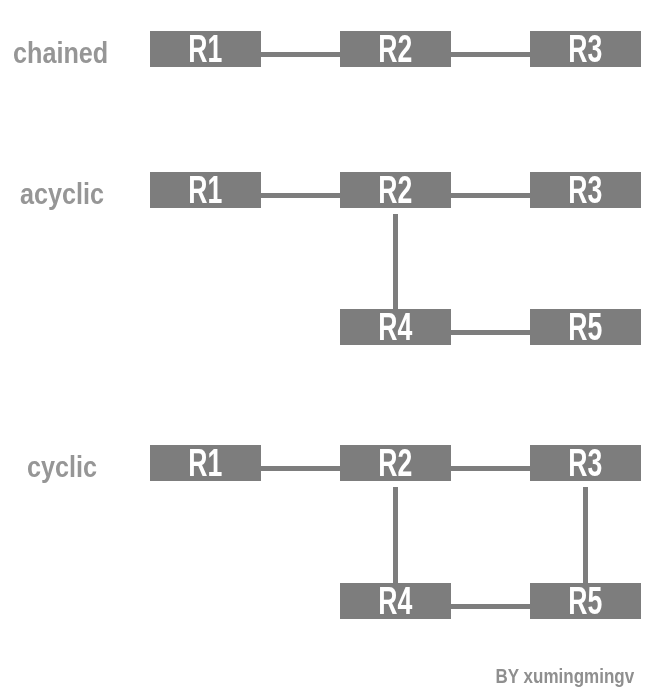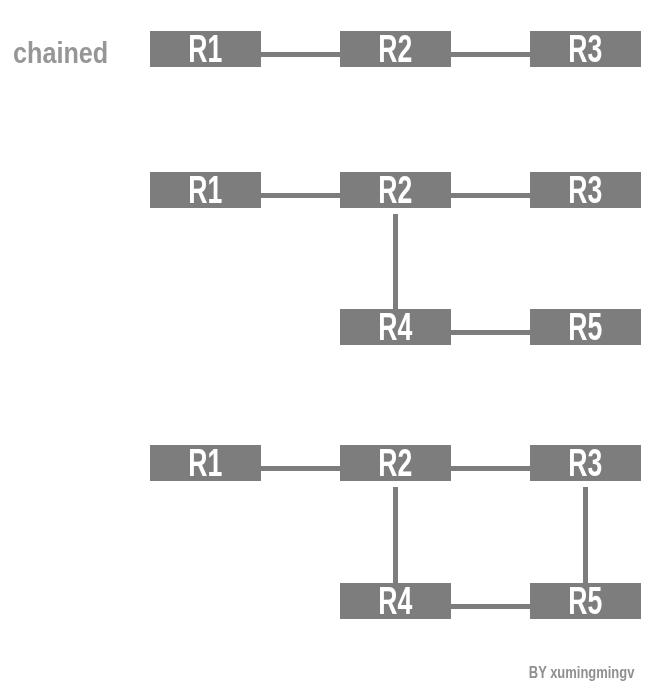--- a/index.html
+++ b/index.html
@@ -63,21 +63,21 @@
     position: absolute;
     width: 5px;
     background: var(--connector, #7d7d7d);
     z-index: 1;
   }
   
   .byline {
     position: absolute;
     right: 26px;
     top: 652px;
-    font-size: 16px;
+    font-size: 21px;
     font-weight: bold;
     color: var(--byline_text, #8f8f8f);
     white-space: nowrap;
   }
   .byline .narrow {
     display: inline-block;
     transform: scaleX(0.81);
     transform-origin: right center;
   }
 </style>
@@ -96,20 +96,23 @@
   <div class="node" style="left:150px; top:19px;">
     <span class="nlabel">R1</span>
   </div>
   <div class="node" style="left:340px; top:19px;">
     <span class="nlabel">R2</span>
   </div>
   <div class="node" style="left:530px; top:19px;">
     <span class="nlabel">R3</span>
   </div>
 
+  <div class="slabel" style="left:20px; top:160px;">
+    <span class="narrow">acyclic</span>
+  </div>
 
   <div class="hline" style="left:258px; top:181px; width:85px;"></div>
   <div class="hline" style="left:448px; top:181px; width:85px;"></div>
   <div class="vline" style="left:393px; top:202px; height:97px;"></div>
   <div class="hline" style="left:448px; top:318px; width:85px;"></div>
 
   <div class="node" style="left:150px; top:160px;">
     <span class="nlabel">R1</span>
   </div>
   <div class="node" style="left:340px; top:160px;">
@@ -118,20 +121,23 @@
   <div class="node" style="left:530px; top:160px;">
     <span class="nlabel">R3</span>
   </div>
   <div class="node" style="left:340px; top:297px;">
     <span class="nlabel">R4</span>
   </div>
   <div class="node" style="left:530px; top:297px;">
     <span class="nlabel">R5</span>
   </div>
 
+  <div class="slabel" style="left:27px; top:433px;">
+    <span class="narrow">cyclic</span>
+  </div>
 
   <div class="hline" style="left:258px; top:454px; width:85px;"></div>
   <div class="hline" style="left:448px; top:454px; width:85px;"></div>
   <div class="vline" style="left:393px; top:475px; height:98px;"></div>
   <div class="vline" style="left:583px; top:475px; height:98px;"></div>
   <div class="hline" style="left:448px; top:592px; width:85px;"></div>
 
   <div class="node" style="left:150px; top:433px;">
     <span class="nlabel">R1</span>
   </div>

